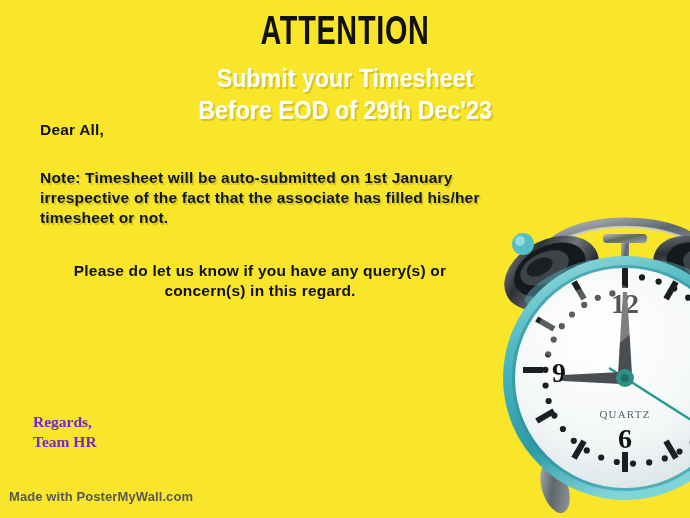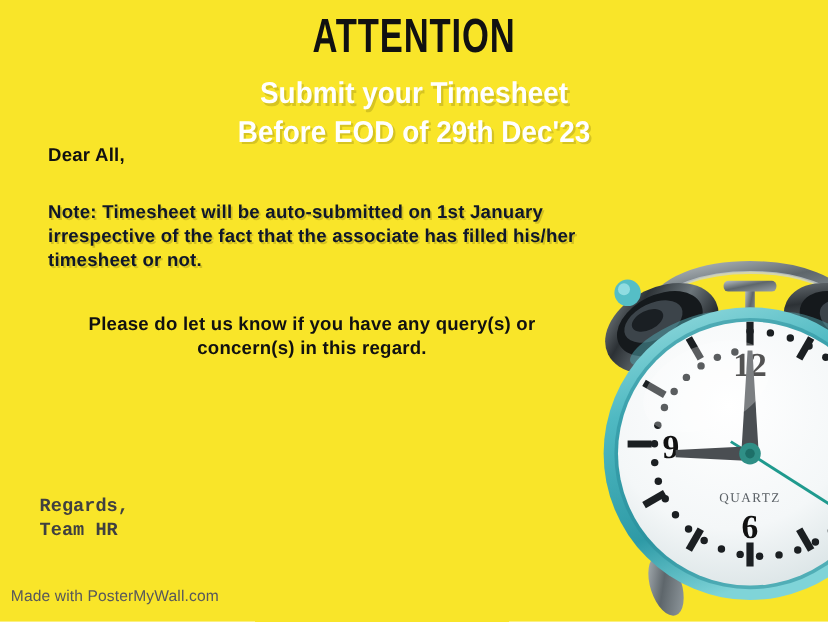--- a/index.html
+++ b/index.html
@@ -95,36 +95,36 @@
 
   .ispoc {
     color: #FFFFFF;
     text-shadow: 1px 1px 0 rgba(150,135,20,0.30);
   }
 
   #signature {
     position: absolute;
     left: 33px;
     top: 412px;
-    font-family: Liberation Mono, monospace;
+    font-family: Liberation Serif, serif;
     font-weight: bold;
     font-size: 15.5px;
     line-height: 1.30;
-    color: #404040;
+    color: #6d28d9;
     white-space: pre-line;
   }
 
   
   #watermark {
     position: absolute;
     left: 9px;
     top: 489px;
     font-family: "Liberation Sans", sans-serif;
     font-size: 13px;
-    font-weight: normal;
+    font-weight: bold;
     color: #58585B;
     letter-spacing: 0.1px;
   }
 </style>
 </head>
 <body>
 
 <div id="poster">
 
   <div id="clock-art">

